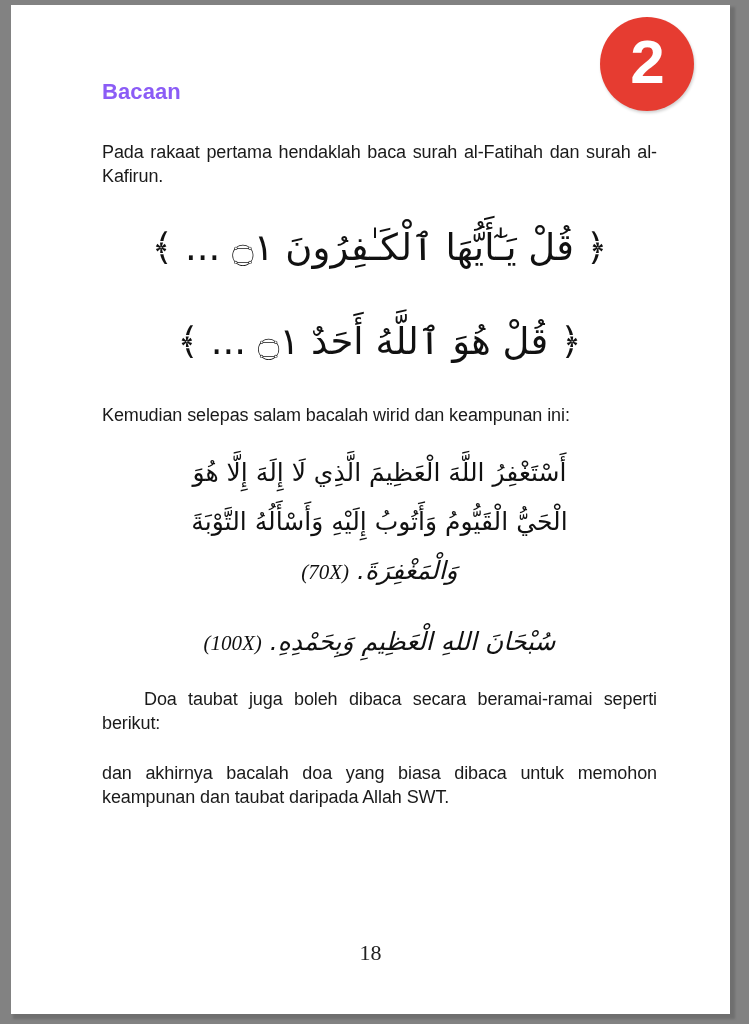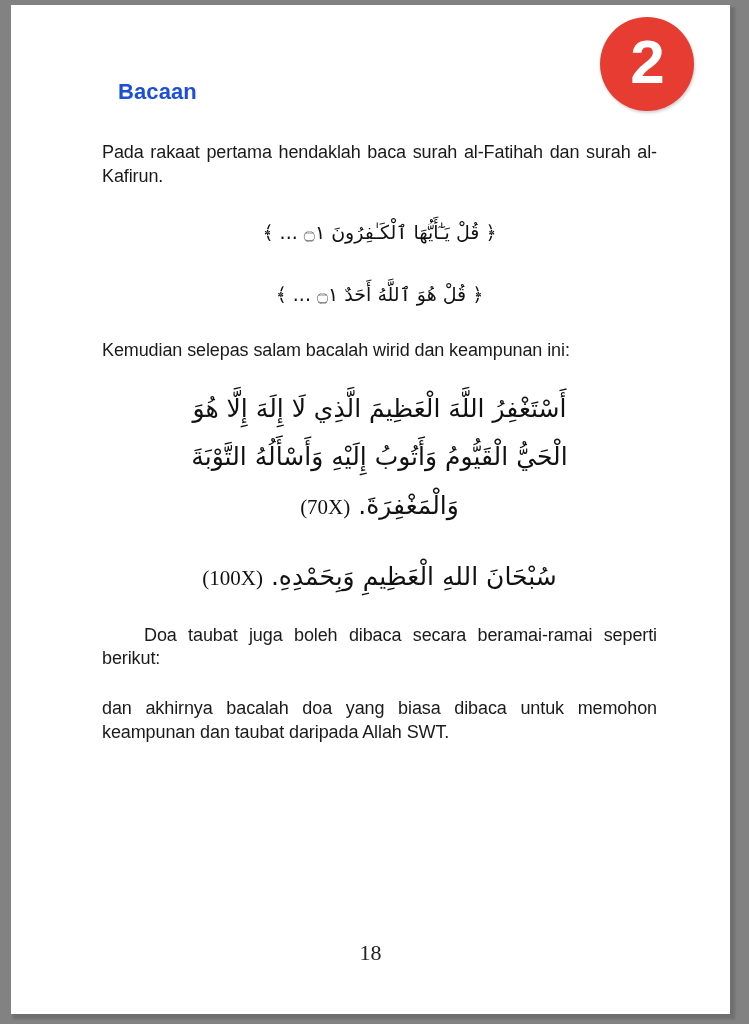--- a/index.html
+++ b/index.html
@@ -74,23 +74,23 @@
   #content {
     position: absolute;
     left: 91px;
     top: 74px;
     width: 555px;
   }
 
   .section-heading {
     font-size: 22px;
     font-weight: bold;
-    color: #1d4ed8;
+    color: #8b5cf6;
     letter-spacing: 0.1px;
-    margin: 0 0 36px 16px;
+    margin: 0 0 36px 0;
   }
 
   .body-par {
     font-size: 18px;
     line-height: 1.32;
     color: #1a1a1a;
     text-align: justify;
     text-justify: inter-word;
     margin: 0 0 26px 0;
     letter-spacing: -0.1px;
@@ -100,21 +100,21 @@
   }
   .body-par.tight {
     margin-bottom: 22px;
   }
 
   
   .arabic-verse {
     direction: rtl;
     text-align: center;
     font-family: "DejaVu Sans", serif;
-    font-size: 19px;
+    font-size: 37px;
     line-height: 1.8;
     color: #111111;
     margin: 6px 0 28px 0;
   }
 
   .arabic-block {
     direction: rtl;
     text-align: justify;
     text-align-last: center;
     font-family: "DejaVu Sans", serif;
@@ -128,20 +128,21 @@
     unicode-bidi: embed;
     font-family: "Liberation Serif", serif;
     font-size: 21px;
   }
   .arabic-line {
     display: block;
   }
   .arabic-line.centered {
     text-align: right;
     text-align-last: center;
+    font-style: italic;
   }
 
   
   #page-number {
     position: absolute;
     left: 0;
     right: 0;
     top: 935px;
     text-align: center;
     font-family: "Liberation Serif", serif;

